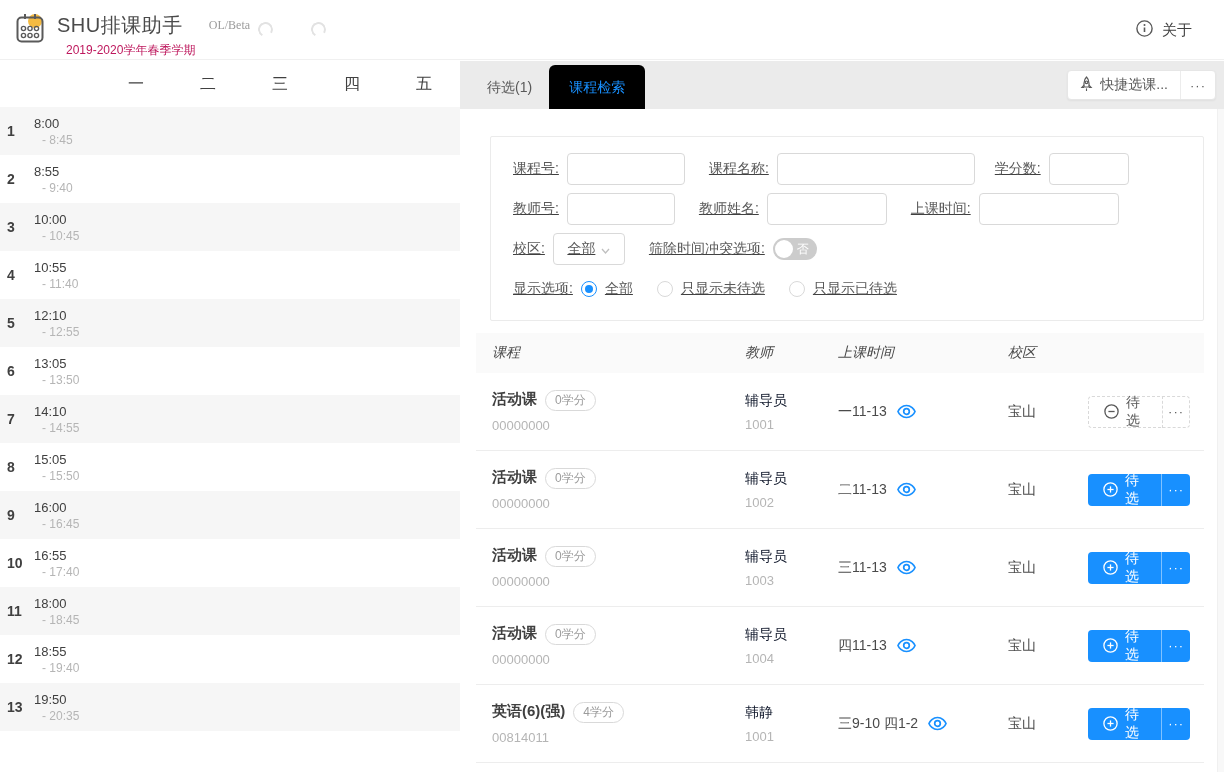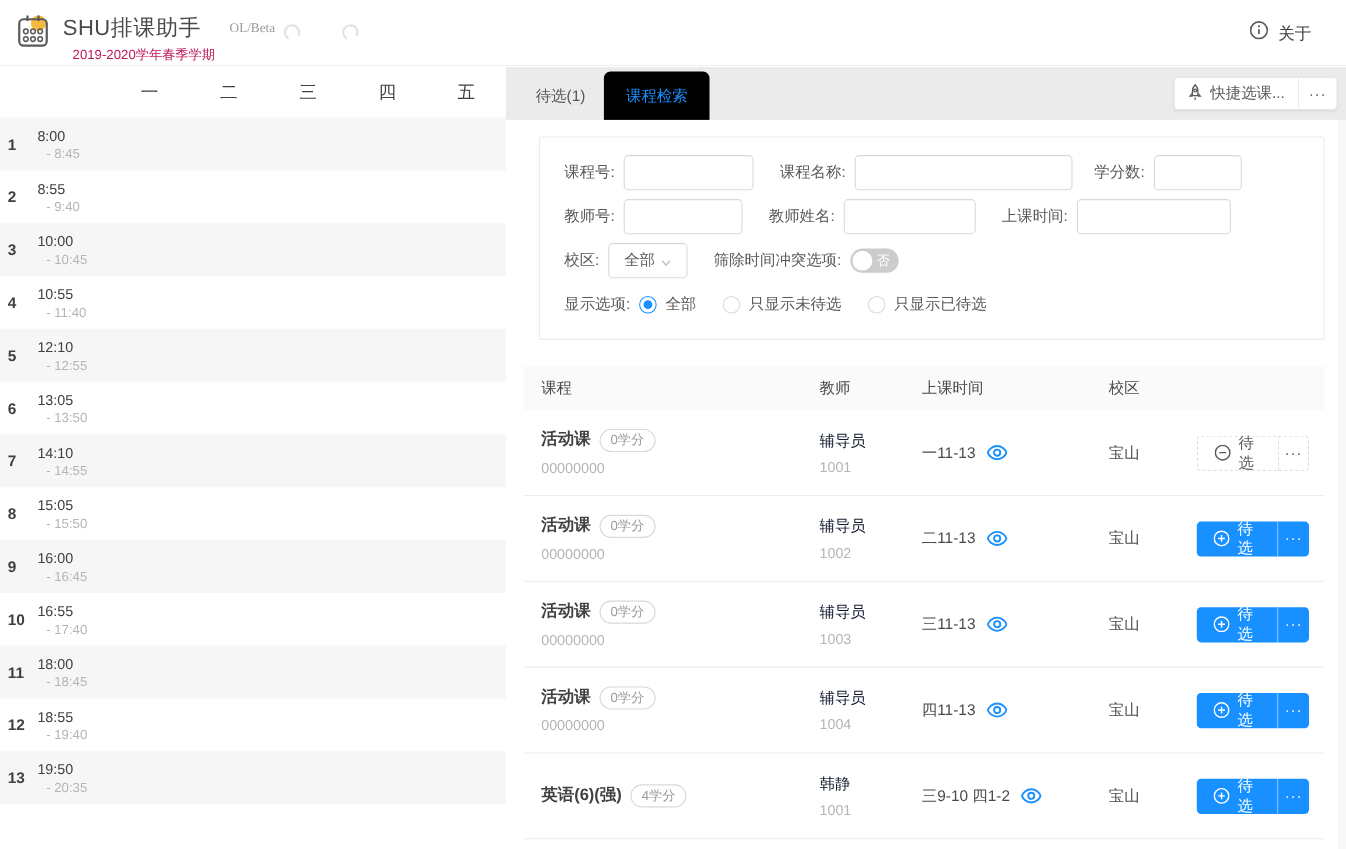--- a/index.html
+++ b/index.html
@@ -46,22 +46,22 @@
                      color:#595959; cursor:pointer; }
   .quickbtn .qdiv { width:1px; background:#ececec; }
   .quickbtn .qmore { width:34px; display:flex; align-items:center; justify-content:center;
                      color:#595959; font-size:13px; letter-spacing:1px; cursor:pointer; }
 
   .content { position:absolute; top:48px; left:0; right:0; bottom:0; background:#fff; }
   .scroll-track { position:absolute; right:0; top:0; bottom:0; width:7px; background:#f8f8f8;
                   border-left:1px solid #f0f0f0; }
 
   
-  .search-box { position:absolute; left:30px; top:15px; width:714px; height:185px;
-                border:1px solid #ebebeb; border-radius:2px; padding:16px 0 0 22px; }
+  .search-box { position:absolute; left:30px; top:27px; width:714px; height:185px;
+                border:1px solid #ebebeb; border-radius:2px; padding:16px 0 0 22px;text-decoration:underline; }
   .f-row { height:32px; display:flex; align-items:center; margin-bottom:8px; }
   .f-label { font-size:14px; color:#595959; margin-right:8px; white-space:nowrap; }
   .f-input { height:32px; border:1px solid #d9d9d9; border-radius:4px; outline:none;
              font-size:14px; padding:0 8px; color:#404040; }
   .w118{width:118px;} .w198{width:198px;} .w80{width:80px;}
   .w108{width:108px;} .w120{width:120px;} .w140{width:140px;}
   .ml20{margin-left:20px;} .ml24{margin-left:24px;}
   .select { width:72px; height:32px; border:1px solid #d9d9d9; border-radius:4px; display:flex;
             align-items:center; justify-content:center; gap:6px; font-size:14px; color:#595959;
             cursor:pointer; background:#fff; }
@@ -75,21 +75,21 @@
   .radio-dot { width:16px; height:16px; border-radius:50%; border:1px solid #d9d9d9;
                background:#fff; position:relative; }
   .radio-item.checked .radio-dot { border-color:#1890ff; }
   .radio-item.checked .radio-dot::after { content:""; position:absolute; left:3px; top:3px;
                width:8px; height:8px; border-radius:50%; background:#1890ff; }
   .radio-label { font-size:14px; color:#595959; margin-left:8px; }
 
   
   .course-table { position:absolute; left:16px; right:20px; top:224px; }
   .ct-header { height:40px; background:#fafafa; display:flex; align-items:center;
-               padding:0 14px 0 16px; font-size:14px; color:#4a4a4a; }
+               padding:0 14px 0 16px; font-size:14px; color:#4a4a4a;font-style:italic; }
   .col-course{width:253px;} .col-teacher{width:93px;} .col-time{width:170px;} .col-campus{width:80px;}
   .col-action{flex:1; display:flex; justify-content:flex-end;}
   .course-row { height:78px; display:flex; align-items:center; padding:0 14px 0 16px;
                 border-bottom:1px solid #ededed; }
   .course-line { display:flex; }
   .course-name { font-size:15px; font-weight:700; color:#404040; }
   .credit-pill { margin-left:8px; font-size:12px; color:#9b9b9b; border:1px solid #d9d9d9;
                  border-radius:11px; padding:1px 9px; }
   .course-code { font-size:13px; color:#b5b5b5; margin-top:7px; }
   .teacher-name { font-size:14px; color:#0f172a; }
@@ -520,20 +520,21 @@
       </div>
     </div>
   </div>
 
   <div class="course-row">
     <div class="col-course">
       <div class="course-line">
         <span class="course-name">英语(6)(强)</span>
         <span class="credit-pill">4学分</span>
       </div>
+      <div class="course-code">00814011</div>
     </div>
     <div class="col-teacher">
       <div class="teacher-name">韩静</div>
       <div class="teacher-id">1001</div>
     </div>
     <div class="col-time">
       <span class="time-text">三9-10 四1-2</span>
       <span class="eye">
         <svg width="19" height="15" viewBox="0 0 19 15">
           <path d="M9.5 1.5 C5 1.5 1.9 5 1 7.5 C1.9 10 5 13.5 9.5 13.5 C14 13.5 17.1 10 18 7.5 C17.1 5 14 1.5 9.5 1.5 Z" fill="none" stroke="#1890ff" stroke-width="1.7"></path>

